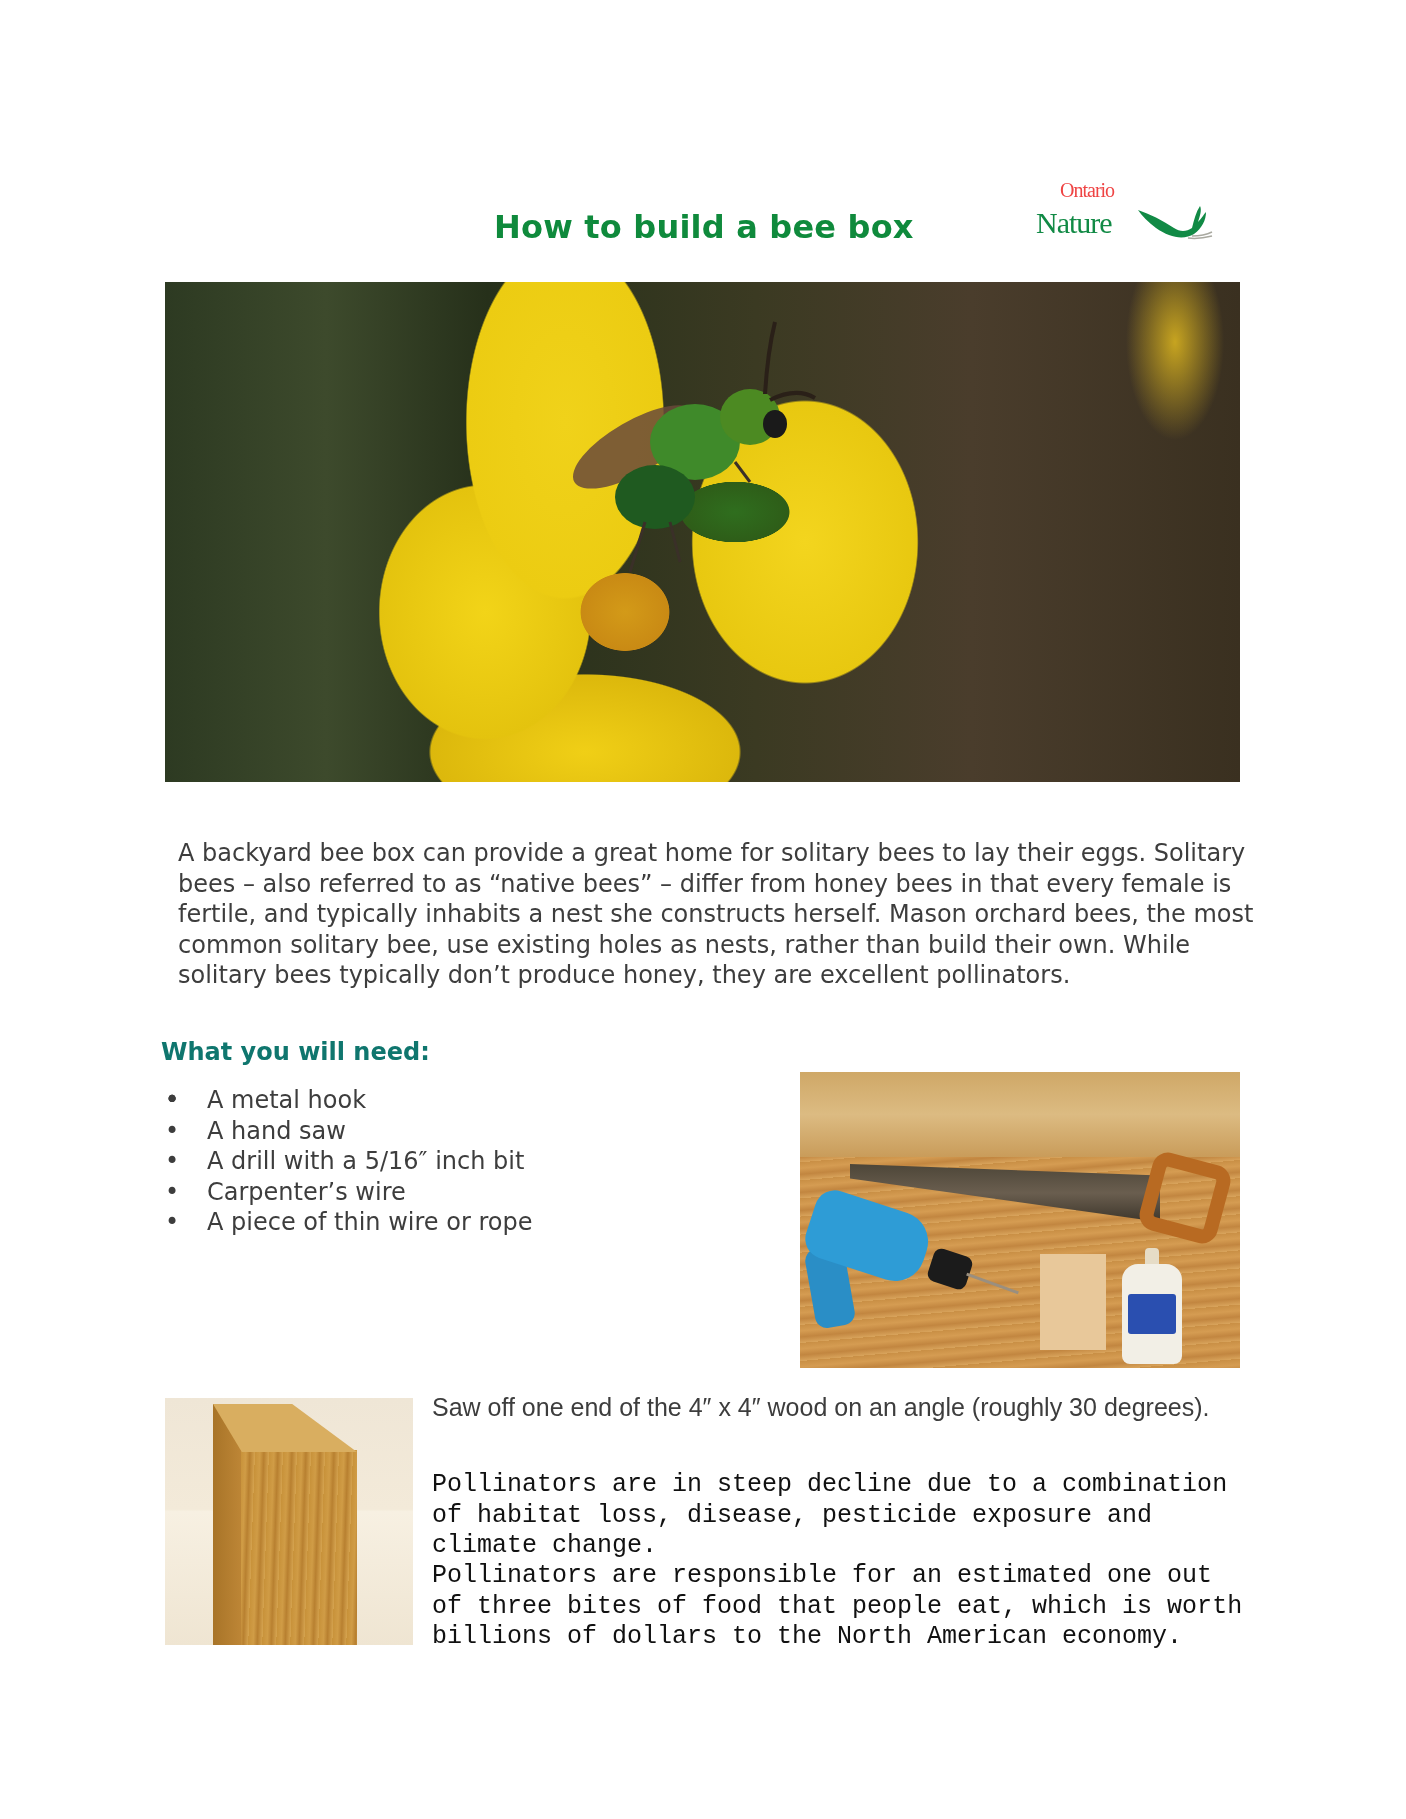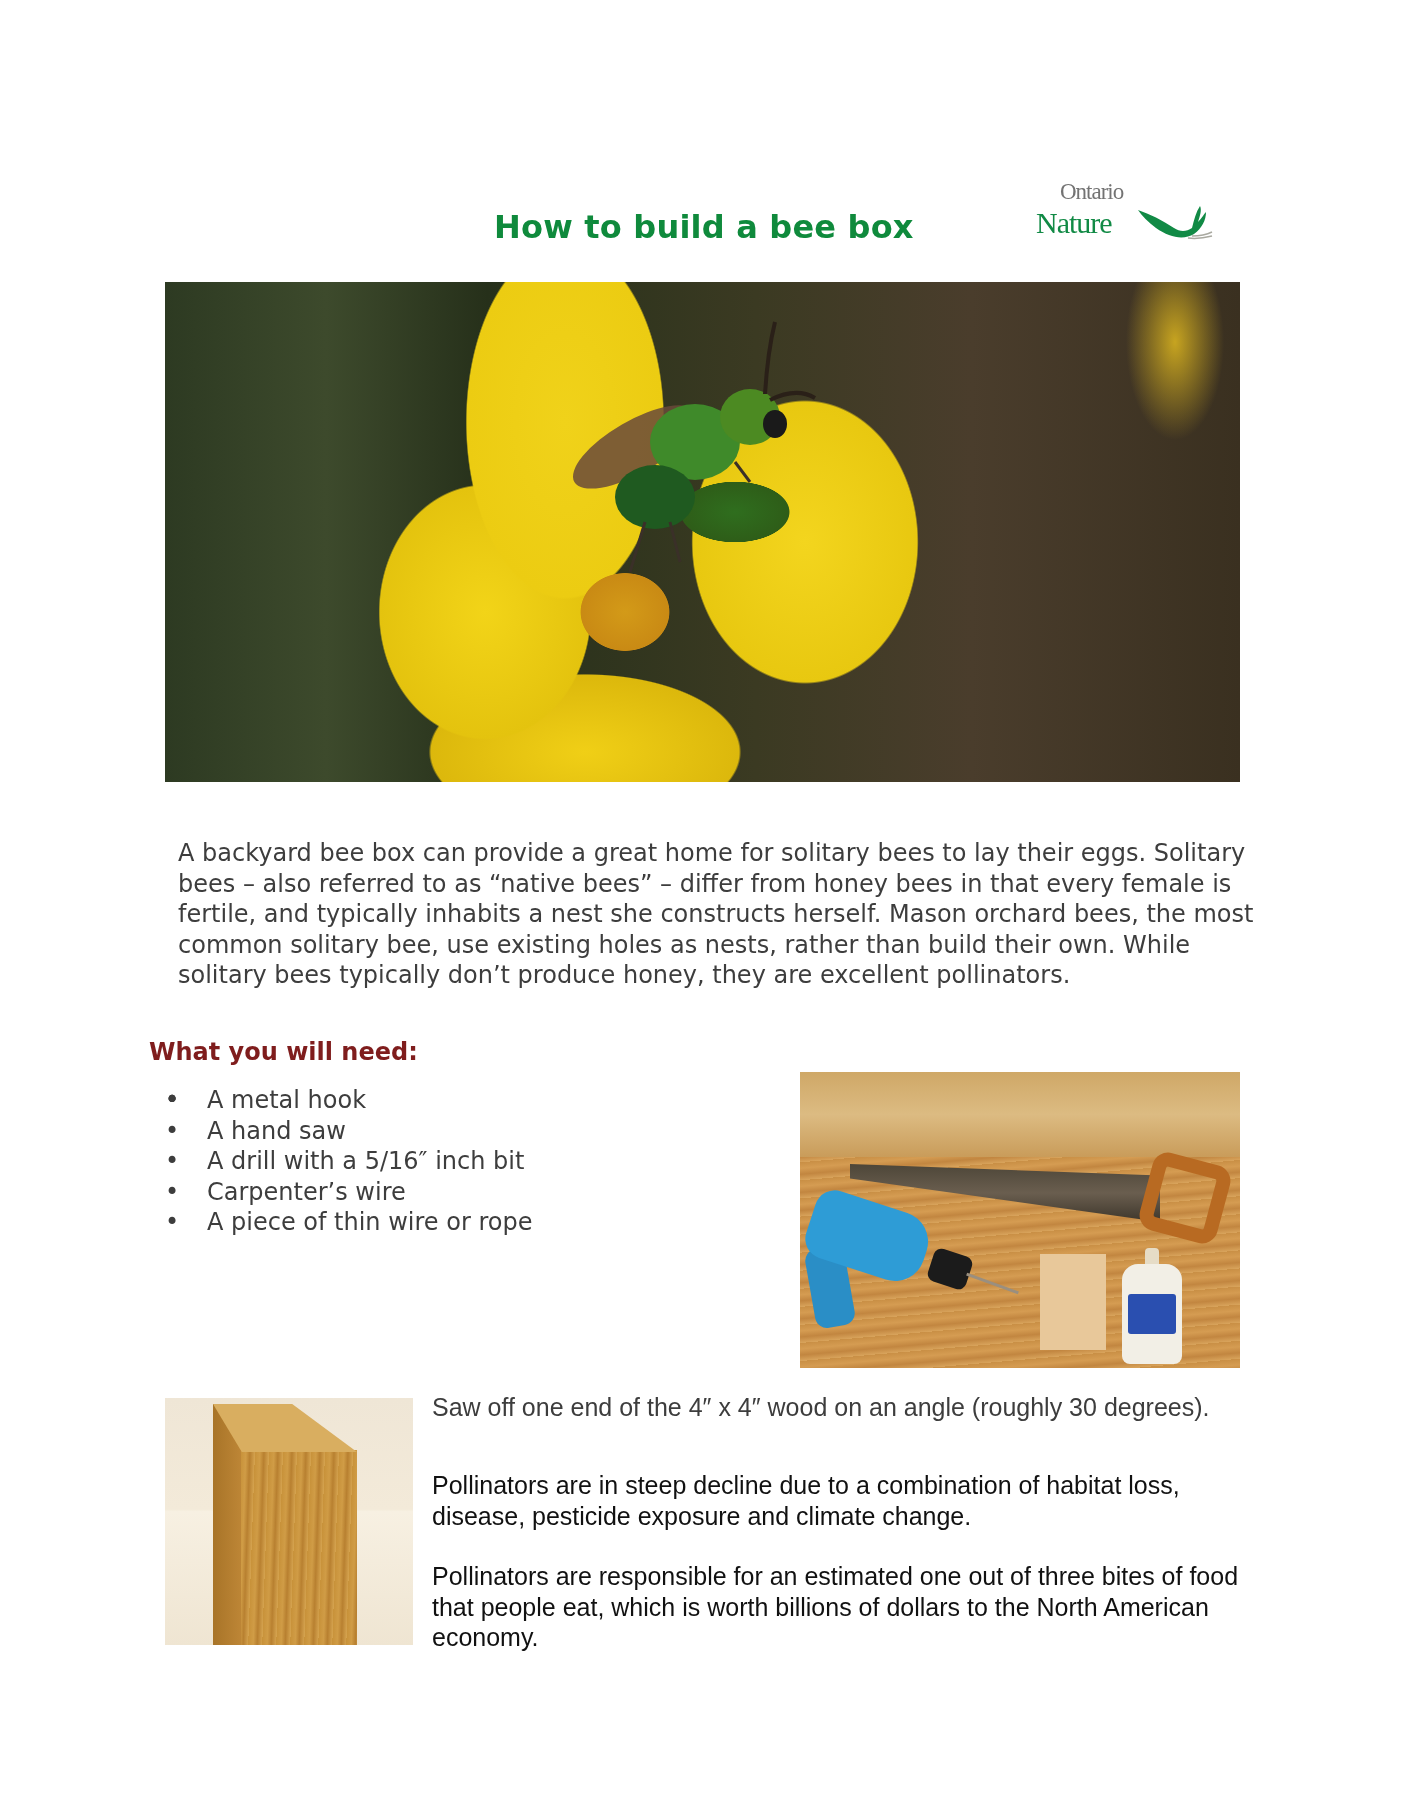--- a/index.html
+++ b/index.html
@@ -5,21 +5,21 @@
   * { box-sizing: border-box; margin: 0; padding: 0; }
   html, body { width: 1406px; height: 1819px; background: #ffffff; }
   body { position: relative; font-family: "DejaVu Sans", sans-serif; color: #3a3a3a; overflow: hidden; }
 
   .title {
     position: absolute; left: 494px; top: 208px;
     font-family: "DejaVu Sans", sans-serif; font-weight: bold;
     font-size: 32px; color: #0f8a3c; letter-spacing: 0.2px;
   }
   .logo { position: absolute; left: 1036px; top: 180px; width: 180px; height: 66px; }
-  .logo .l1 { position: absolute; left: 24px; top: 0; font-family: "Liberation Serif", serif; font-size: 23px; color: #737373; letter-spacing: -1px; line-height: 1; }
+  .logo .l1 { position: absolute; left: 24px; top: 0; font-family: "Liberation Serif", serif; font-size: 20px; color: #ef4444; letter-spacing: -1px; line-height: 1; }
   .logo .l2 { position: absolute; left: 0; top: 28px; font-family: "Liberation Serif", serif; font-size: 30px; color: #118a45; letter-spacing: -1px; line-height: 1; }
   .logo svg { position: absolute; left: 100px; top: 22px; }
 
   .hero {
     position: absolute; left: 165px; top: 282px; width: 1075px; height: 500px; overflow: hidden;
     background:
       radial-gradient(ellipse 90px 50px at 570px 230px, #2f6e1e 0%, #2e5d18 60%, transparent 61%),
       radial-gradient(ellipse 80px 70px at 460px 330px, #d39a18 0%, #c98a14 55%, transparent 56%),
       radial-gradient(ellipse 140px 250px at 400px 140px, #f0d21a 0%, #eccc12 70%, transparent 71%),
       radial-gradient(ellipse 160px 200px at 640px 260px, #f3d51e 0%, #e8c810 70%, transparent 71%),
@@ -55,26 +55,26 @@
   }
   .photo-block .front { position: absolute; left: 76px; top: 52px; width: 116px; height: 195px;
     background: repeating-linear-gradient(92deg, #c8923a 0px, #d09c46 5px, #b88030 9px, #d4a24e 14px); }
   .photo-block .side { position: absolute; left: 48px; top: 6px; width: 32px; height: 241px;
     background: linear-gradient(90deg, #a87428, #c08838); }
   .photo-block .top { position: absolute; left: 48px; top: 6px; width: 144px; height: 48px;
     background: #d9ae60; clip-path: polygon(0 0, 55% 0, 100% 100%, 20% 100%); }
 
   .para { position: absolute; font-family: "DejaVu Sans", sans-serif; font-size: 24px; line-height: 30.5px; color: #3d3d3d; }
   .intro { left: 178px; top: 838px; width: 1090px; }
-  .heading { position: absolute; left: 149px; top: 1038px; font-weight: bold; font-size: 24px; color: #7f1d1d; }
+  .heading { position: absolute; left: 161px; top: 1038px; font-weight: bold; font-size: 24px; color: #0f766e; }
   .needs { position: absolute; left: 165px; top: 1085px; width: 620px; list-style: none; font-size: 24px; line-height: 30.5px; color: #3d3d3d; }
   .needs li { position: relative; padding-left: 42px; }
   .needs li .bullet { position: absolute; left: 0; top: 0; width: 20px; text-align: left; }
   .step { position: absolute; left: 432px; top: 1392px; width: 820px; font-family: Liberation Sans, sans-serif; font-size: 25px; line-height: 30.5px; color: #3d3d3d; }
-  .fact { position: absolute; left: 432px; width: 820px; font-family: Liberation Sans, sans-serif; font-size: 25px; line-height: 30.5px; color: #111; }
+  .fact { position: absolute; left: 432px; width: 820px; font-family: Liberation Mono, monospace; font-size: 25px; line-height: 30.5px; color: #111; }
   .fact1 { top: 1470px; }
   .fact2 { top: 1561px; }
 </style>
 </head>
 <body>
 
 <h1 class="title">How to build a bee box</h1>
 
 <div class="logo">
   <span class="l1">Ontario</span>

